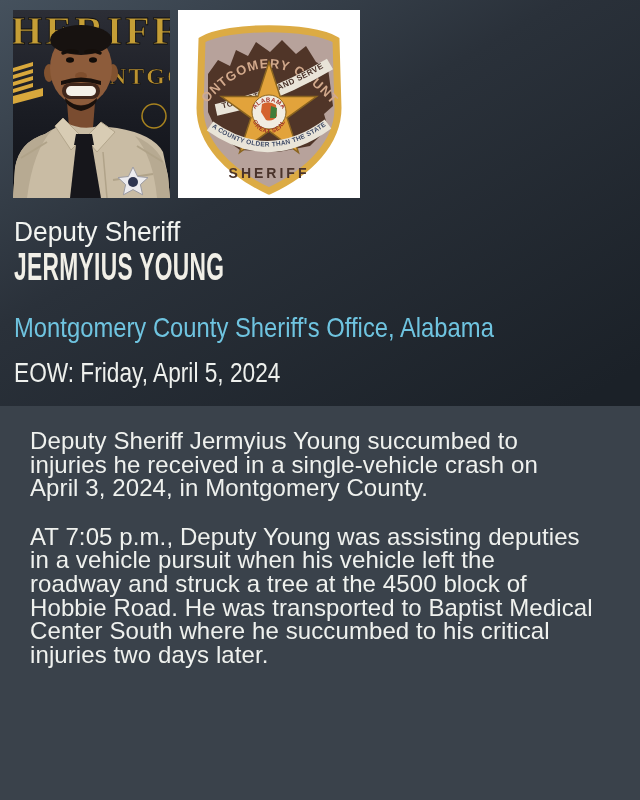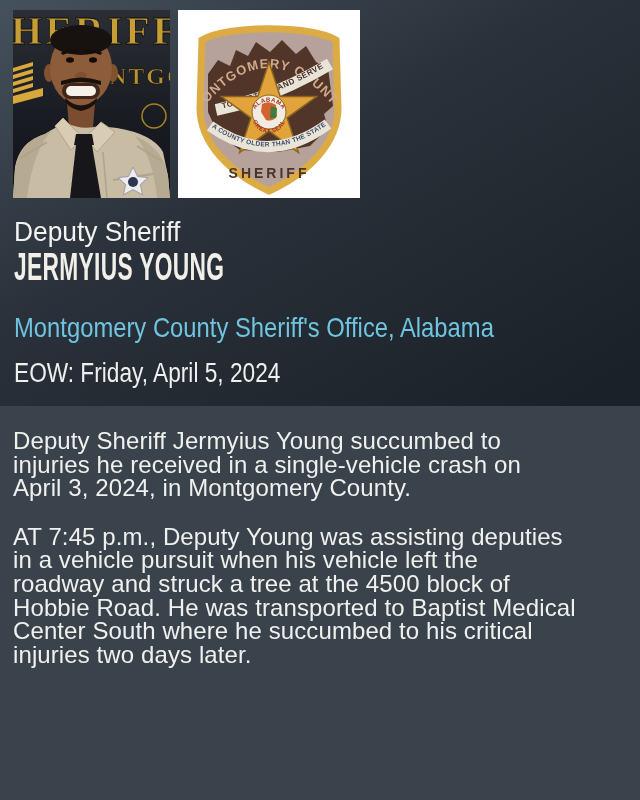--- a/index.html
+++ b/index.html
@@ -35,21 +35,21 @@
     text-decoration:none;cursor:pointer;
   }
   .eow{
     position:absolute;left:14px;top:358px;
     font-size:27px;line-height:1.15;font-weight:400;color:#eef0ed;
     transform:scaleX(.84);transform-origin:left top;white-space:nowrap;
   }
   
   .article{
     position:absolute;left:0;top:406px;width:640px;height:394px;
-    background:#3a424b;box-sizing:border-box;padding:23px 12px 0 13px;
+    background:#3a424b;box-sizing:border-box;padding:23px 12px 0 30px;
   }
   .article p{
     margin:0 0 25px 0;
     font-size:24px;line-height:23.6px;letter-spacing:.1px;
     color:#eff1ee;white-space:pre-line;
   }
 </style>
 </head>
 <body>
 
@@ -171,21 +171,21 @@
     <div class="rank">Deputy Sheriff</div>
     <div class="name">JERMYIUS YOUNG</div>
     <a class="agency">Montgomery County Sheriff's Office, Alabama</a>
     <div class="eow">EOW: Friday, April 5, 2024</div>
   </div>
 
   <div class="article">
     <p>Deputy Sheriff Jermyius Young succumbed to
 injuries he received in a single-vehicle crash on
 April 3, 2024, in Montgomery County.</p>
-    <p>AT 7:45 p.m., Deputy Young was assisting deputies
+    <p>AT 7:05 p.m., Deputy Young was assisting deputies
 in a vehicle pursuit when his vehicle left the
 roadway and struck a tree at the 4500 block of
 Hobbie Road. He was transported to Baptist Medical
 Center South where he succumbed to his critical
 injuries two days later.</p>
   </div>
 
 </div>
 
 </body></html>

